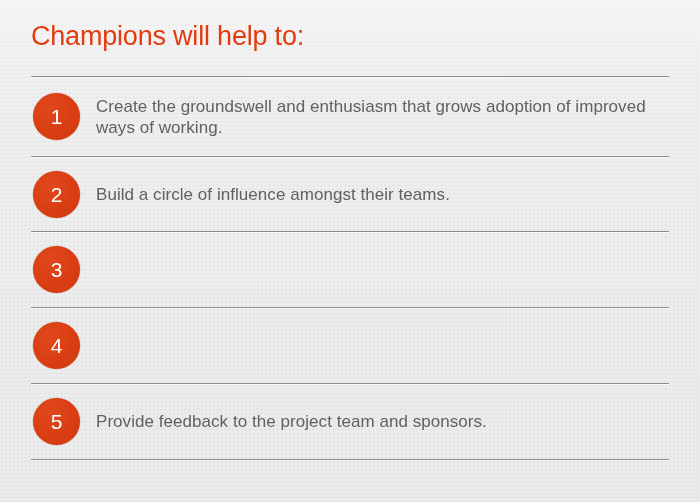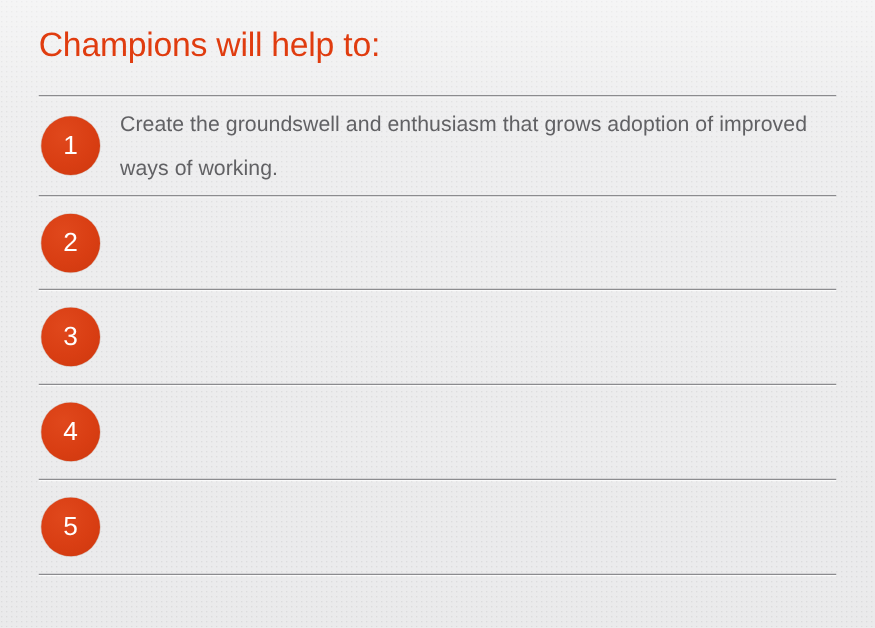--- a/index.html
+++ b/index.html
@@ -102,21 +102,21 @@
     font-size: 21px;
     line-height: 1;
     font-weight: 400;
     box-shadow: 0 0 0 0.5px rgba(160,50,15,0.25);
   }
 
   .row-text {
     margin-left: 16px;
     color: #616164;
     font-size: 17px;
-    line-height: 35px;
+    line-height: 21px;
     font-weight: 400;
     letter-spacing: 0.05px;
     max-width: 560px;
   }
 </style>
 </head>
 <body>
 
 <div class="slide">
 
@@ -132,20 +132,21 @@
       </div>
       <div class="row-text">Create the groundswell and enthusiasm that grows adoption of improved ways of working.</div>
     </div>
 
     <div class="rule"></div>
 
     <div class="row row-2">
       <div class="badge">
         <span>2</span>
       </div>
+      <div class="row-text">Build a circle of influence amongst their teams.</div>
     </div>
 
     <div class="rule"></div>
 
     <div class="row row-3">
       <div class="badge">
         <span>3</span>
       </div>
     </div>
 
@@ -156,18 +157,19 @@
         <span>4</span>
       </div>
     </div>
 
     <div class="rule"></div>
 
     <div class="row row-5">
       <div class="badge">
         <span>5</span>
       </div>
+      <div class="row-text">Provide feedback to the project team and sponsors.</div>
     </div>
 
     <div class="rule"></div>
 
   </div>
 </div>
 
 </body></html>

